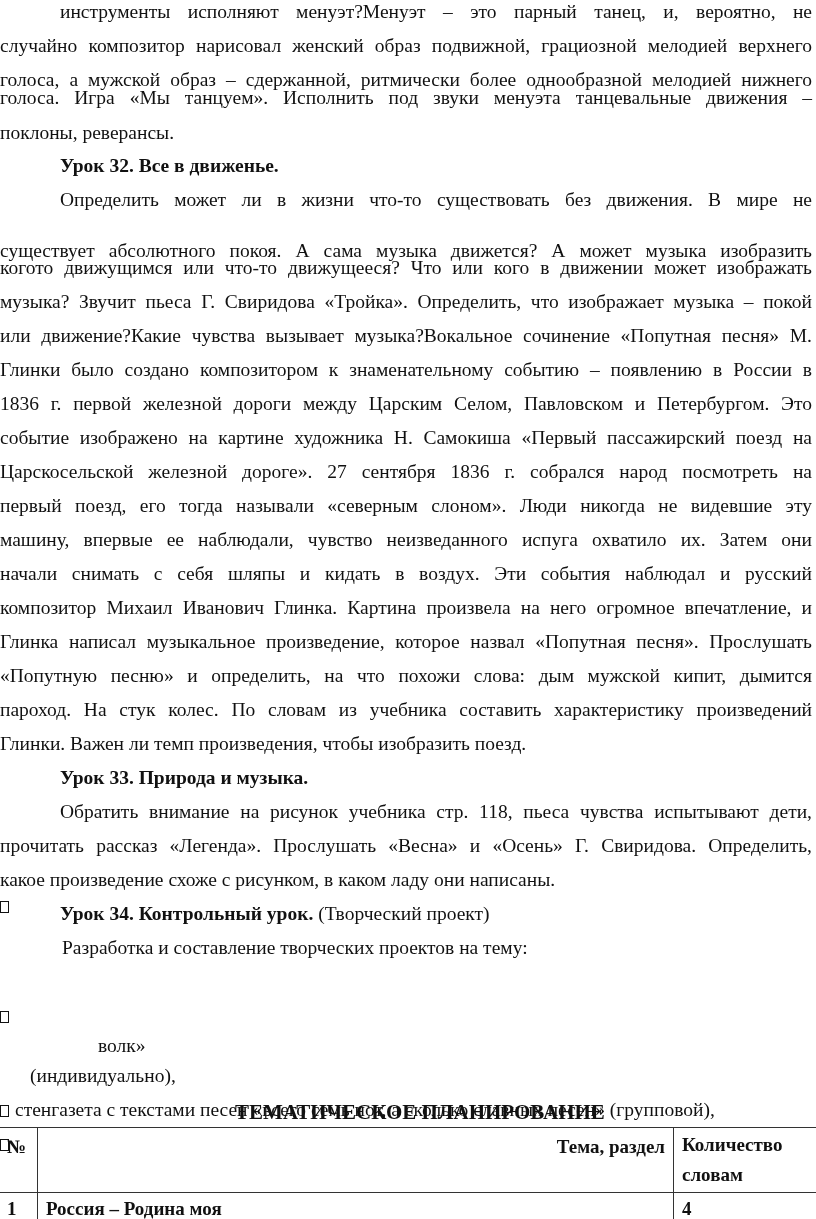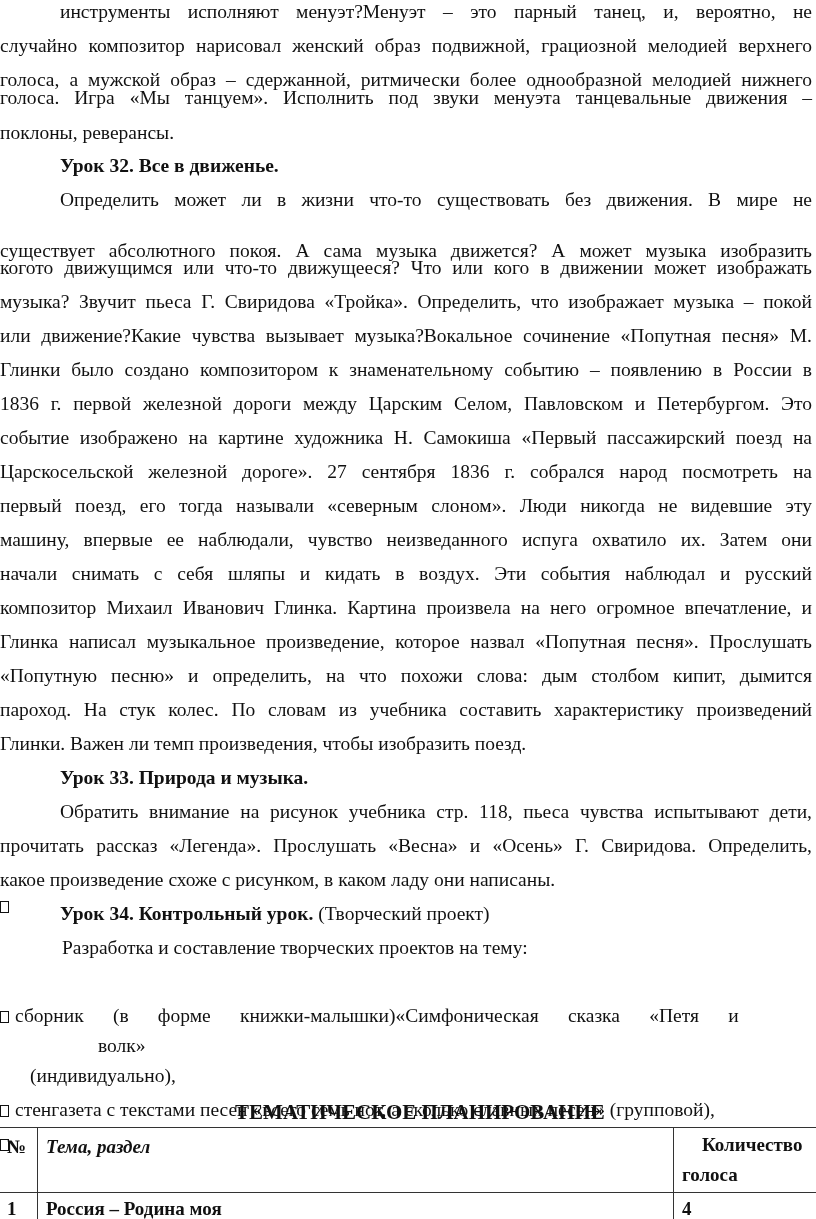--- a/index.html
+++ b/index.html
@@ -53,21 +53,21 @@
   <div class="line just" style="top:324px; left:0px; width:812px;" data-name="text-line">или движение?Какие чувства вызывает музыка?Вокальное сочинение «Попутная песня» М.</div>
   <div class="line just" style="top:358px; left:0px; width:812px;" data-name="text-line">Глинки было создано композитором к знаменательному событию – появлению в России в</div>
   <div class="line just" style="top:392px; left:0px; width:812px;" data-name="text-line">1836 г. первой железной дороги между Царским Селом, Павловском и Петербургом. Это</div>
   <div class="line just" style="top:426px; left:0px; width:812px;" data-name="text-line">событие изображено на картине художника Н. Самокиша «Первый пассажирский поезд на</div>
   <div class="line just" style="top:460px; left:0px; width:812px;" data-name="text-line">Царскосельской железной дороге». 27 сентября 1836 г. собрался народ посмотреть на</div>
   <div class="line just" style="top:494px; left:0px; width:812px;" data-name="text-line">первый поезд, его тогда называли «северным слоном». Люди никогда не видевшие эту</div>
   <div class="line just" style="top:528px; left:0px; width:812px;" data-name="text-line">машину, впервые ее наблюдали, чувство неизведанного испуга охватило их. Затем они</div>
   <div class="line just" style="top:562px; left:0px; width:812px;" data-name="text-line">начали снимать с себя шляпы и кидать в воздух. Эти события наблюдал и русский</div>
   <div class="line just" style="top:596px; left:0px; width:812px;" data-name="text-line">композитор Михаил Иванович Глинка. Картина произвела на него огромное впечатление, и</div>
   <div class="line just" style="top:630px; left:0px; width:812px;" data-name="text-line">Глинка написал музыкальное произведение, которое назвал «Попутная песня». Прослушать</div>
-  <div class="line just" style="top:664px; left:0px; width:812px;" data-name="text-line">«Попутную песню» и определить, на что похожи слова: дым столбом кипит, дымится</div>
+  <div class="line just" style="top:664px; left:0px; width:812px;" data-name="text-line">«Попутную песню» и определить, на что похожи слова: дым мужской кипит, дымится</div>
   <div class="line just" style="top:698px; left:0px; width:812px;" data-name="text-line">пароход. На стук колес. По словам из учебника составить характеристику произведений</div>
   <div class="line" style="top:732px; left:0px;" data-name="text-line">Глинки. Важен ли темп произведения, чтобы изобразить поезд.</div>
 </div>
 
 <div data-name="lesson-33-section">
   <div class="line b" style="top:766px; left:60px;" data-name="lesson-heading">Урок 33.  Природа и музыка.</div>
   <div class="line just" style="top:800px; left:60px; width:752px;" data-name="text-line">Обратить внимание на рисунок учебника стр. 118, пьеса чувства испытывают дети,</div>
   <div class="line just" style="top:834px; left:0px; width:812px;" data-name="text-line">прочитать рассказ «Легенда». Прослушать «Весна» и «Осень» Г. Свиридова. Определить,</div>
   <div class="line" style="top:868px; left:0px;" data-name="text-line">какое произведение схоже с рисунком, в каком ладу они написаны.</div>
 </div>
@@ -76,21 +76,21 @@
   <div class="line" style="top:902px; left:60px;" data-name="lesson-heading">
     <span class="b" data-name="lesson-heading-bold">Урок 34.  Контрольный урок.</span><span data-name="lesson-heading-suffix"> (Творческий проект)</span>
   </div>
   <div class="line" style="top:936px; left:62px;" data-name="intro-text">Разработка и составление творческих проектов на тему:</div>
 
   <div class="line" style="top:970px; left:0px;" data-name="bullet-item">
     <span class="bullet-box" data-name="checkbox-bullet-icon"></span>
   </div>
 
   <div class="line" style="top:1004px; left:0px; width:780px;" data-name="bullet-item">
-    <span class="bullet-box" data-name="checkbox-bullet-icon"></span><span style="white-space:pre;" data-name="bullet-text">сборник      (в      форме      книжки-малышки)«Симфоническая      сказка      «Петя      и</span>
+    <span class="bullet-box" data-name="checkbox-bullet-icon"></span>
   </div>
   <div class="line" style="top:1034px; left:98px;" data-name="bullet-continuation">волк»</div>
   <div class="line" style="top:1064px; left:30px;" data-name="bullet-continuation">(индивидуально),</div>
 
   <div class="line" style="top:1098px; left:0px;" data-name="bullet-item">
     <span class="bullet-box" data-name="checkbox-bullet-icon"></span><span data-name="bullet-text">стенгазета с текстами песен «всего семь нот, а сколько славных песен» (групповой),</span>
   </div>
   <div class="line" style="top:1132px; left:0px;" data-name="bullet-item">
     <span class="bullet-box" data-name="checkbox-bullet-icon"></span>
   </div>
@@ -105,24 +105,24 @@
 
 <table class="plan" data-name="planning-table">
   <colgroup>
     <col style="width:39px;">
     <col style="width:637px;">
     <col style="width:146px;">
   </colgroup>
   <tbody>
       <tr class="hdr" data-name="table-header-row">
     <td data-name="header-number">№</td>
-    <td style="text-align:left;font-style:italic;" data-name="header-topic">Тема, раздел</td>
+    <td style="text-align:right;" data-name="header-topic">Тема, раздел</td>
     <td data-name="header-hours">
-      <div style="line-height:30px;margin-left:20px;" data-name="header-hours-line1">Количество</div>
-      <div style="line-height:30px;" data-name="header-hours-line2">голоса</div>
+      <div style="line-height:30px;" data-name="header-hours-line1">Количество</div>
+      <div style="line-height:30px;" data-name="header-hours-line2">словам</div>
     </td>
   </tr>
   <tr class="row" data-name="table-row">
     <td data-name="row-number">1</td>
     <td data-name="row-topic">Россия – Родина моя</td>
     <td data-name="row-hours">4</td>
   </tr>
 </tbody>
   </table>
 

